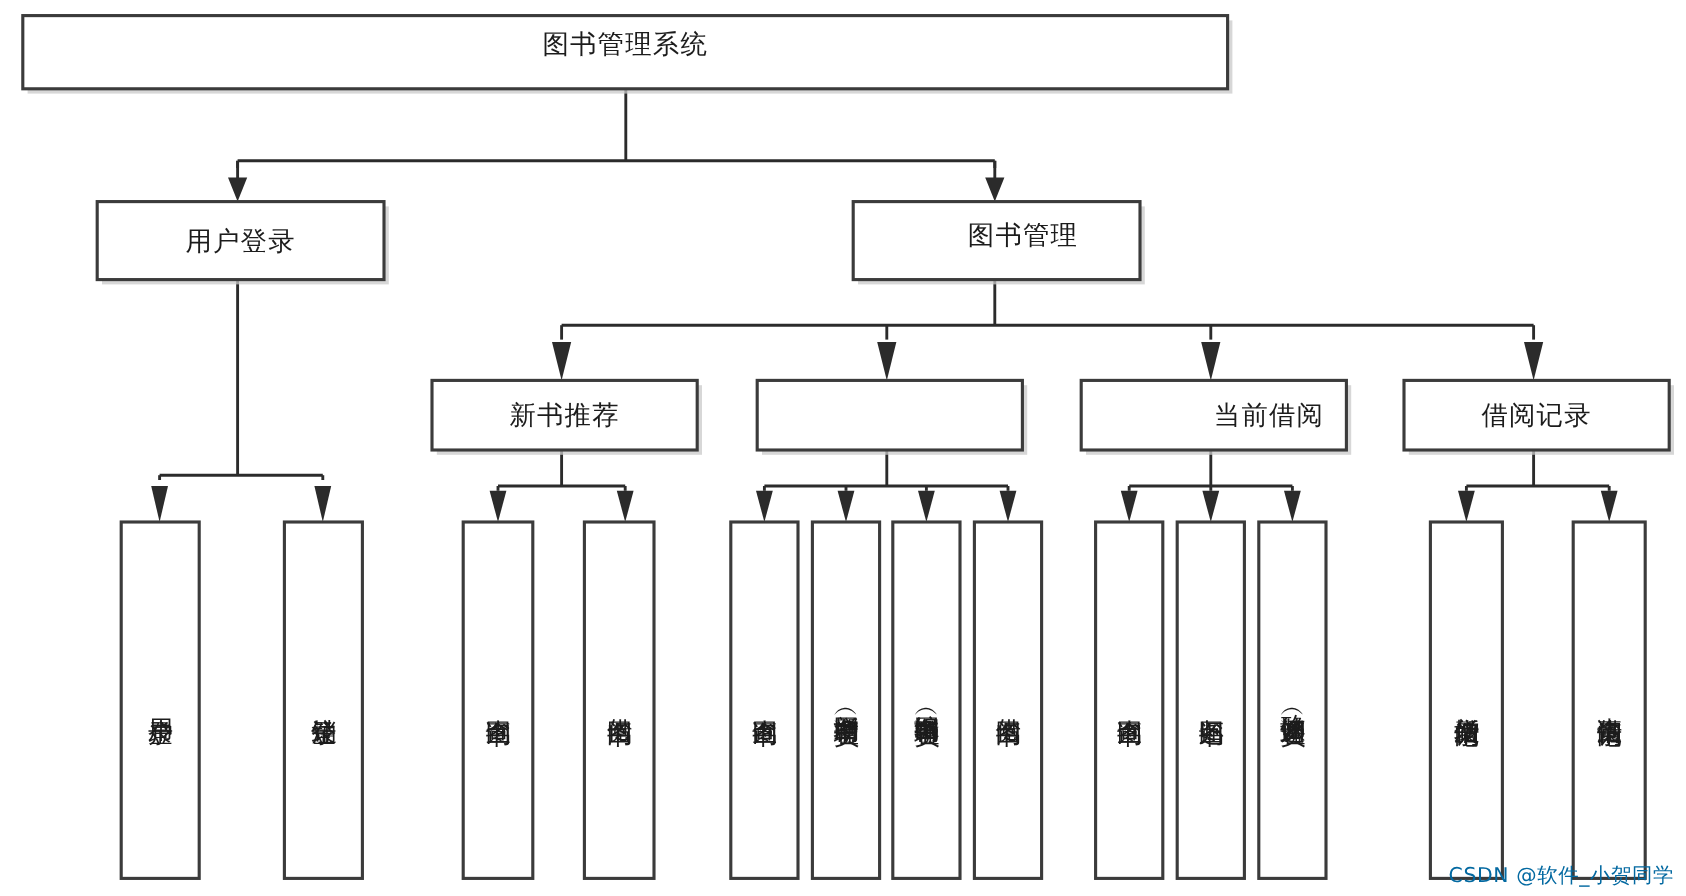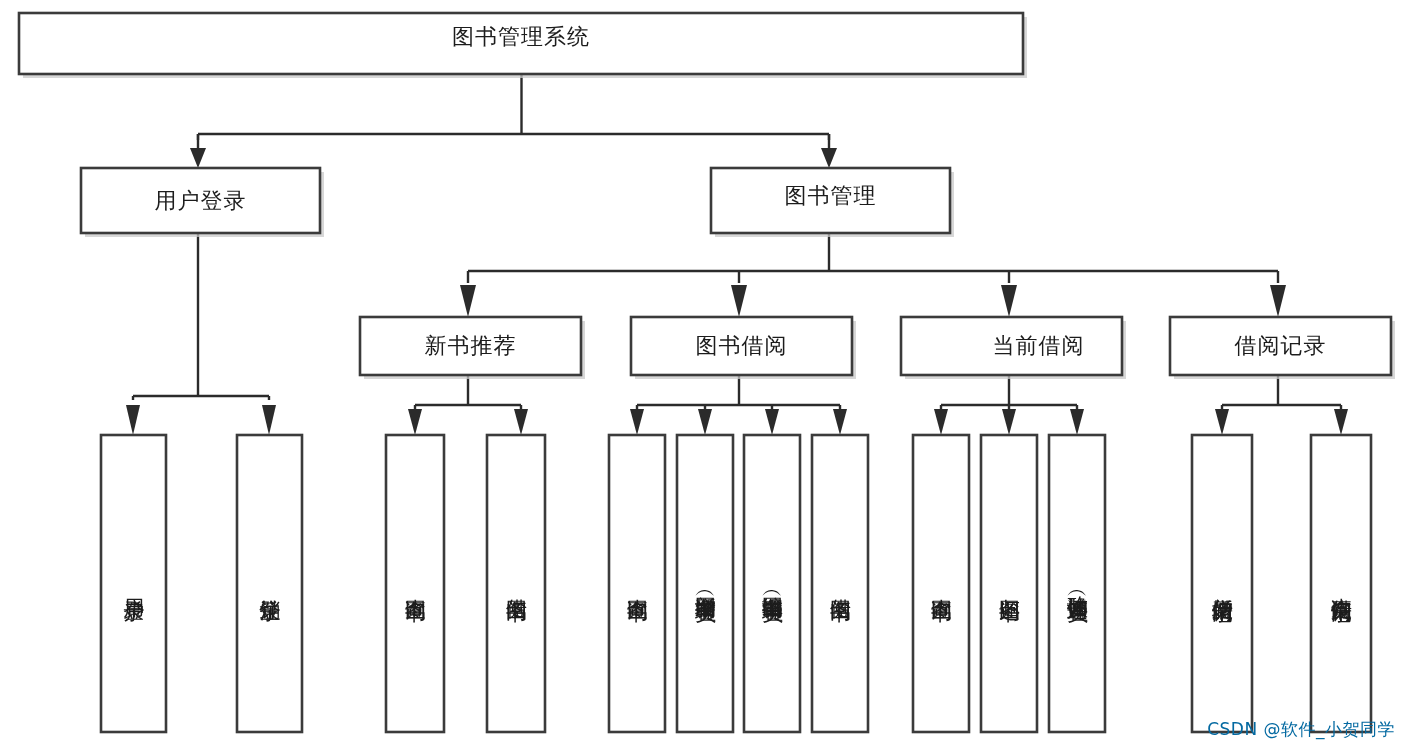--- a/index.html
+++ b/index.html
@@ -187,25 +187,24 @@
       <rect class="node-box" x="1049" y="435" width="56" height="297"></rect>
 
       <rect class="node-box" x="1192" y="435" width="60" height="297"></rect>
       <rect class="node-box" x="1311" y="435" width="60" height="297"></rect>
     </g>
   </svg>
 
   <div class="hlabel-wrap" style="left:19px; top:13px; width:1004px; height:47px;">图书管理系统</div>
 
   <div class="hlabel-wrap" style="left:81px; top:168px; width:239px; height:65px;">用户登录</div>
-  <div class="hlabel-wrap" style="left:711px; top:168px; width:239px; height:56px;">图书管理</div>
+  <div class="hlabel-wrap" style="left:733px; top:168px; width:239px; height:56px;">图书管理</div>
 
   <div class="hlabel-wrap" style="left:360px; top:317px; width:221px; height:58px;">新书推荐</div>
-  <div class="hlabel-wrap" style="left:631px; top:317px; width:221px; height:58px;">图书借阅</div>
-  <div class="hlabel-wrap" style="left:928px; top:317px; width:221px; height:58px;">当前借阅</div>
+  <div class="hlabel-wrap" style="left:947px; top:317px; width:221px; height:58px;">当前借阅</div>
   <div class="hlabel-wrap" style="left:1170px; top:317px; width:221px; height:58px;">借阅记录</div>
 
   <div class="vlabel-wrap" style="left:101px; top:435px; width:65px; height:297px;">用户登录</div>
   <div class="vlabel-wrap" style="left:237px; top:435px; width:65px; height:297px;">注销登录</div>
 
   <div class="vlabel-wrap" style="left:386px; top:435px; width:58px; height:297px;">查询图书</div>
   <div class="vlabel-wrap" style="left:487px; top:435px; width:58px; height:297px;">借阅图书</div>
 
   <div class="vlabel-wrap" style="left:609px; top:435px; width:56px; height:297px;">查询图书</div>
   <div class="vlabel-wrap" style="left:677px; top:435px; width:56px; height:297px;">新增图书（管理员）</div>

